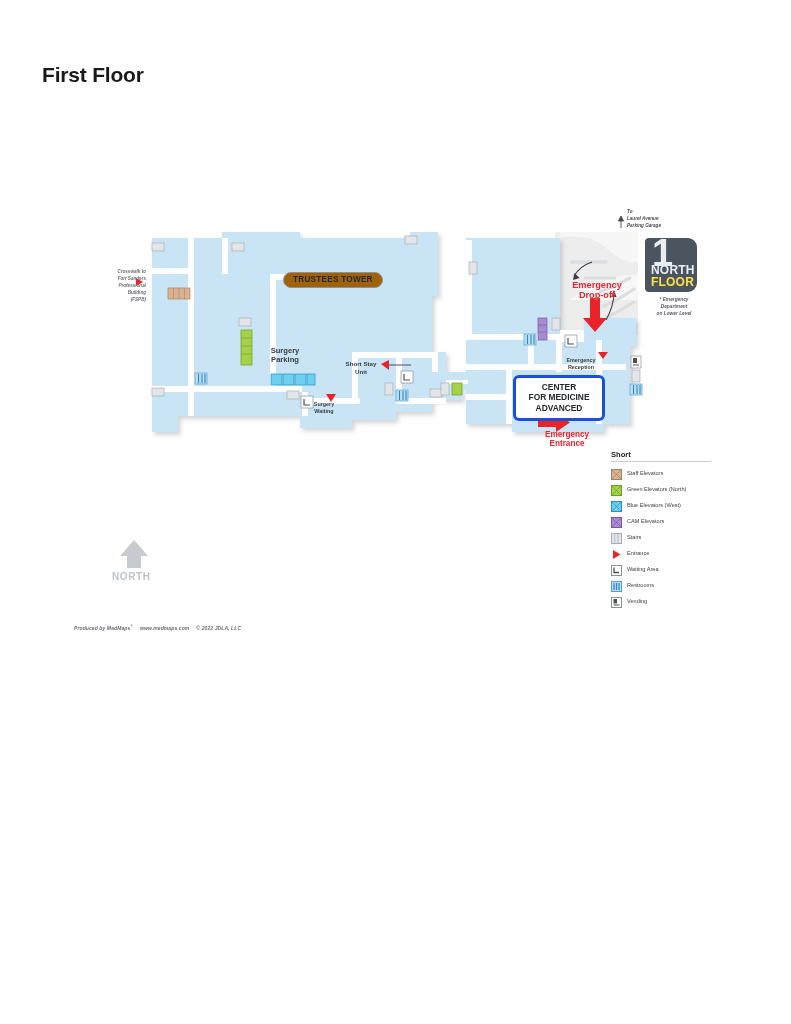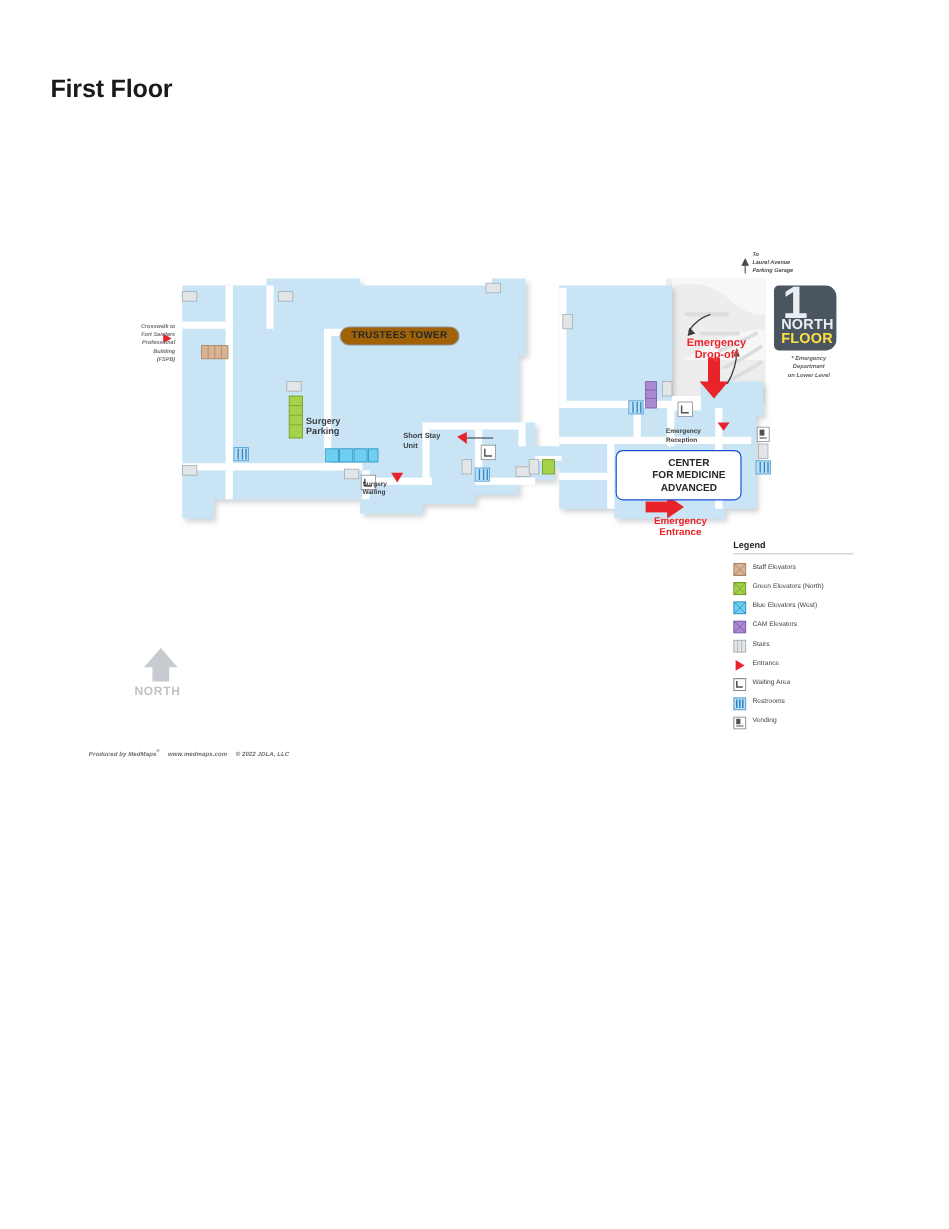--- a/index.html
+++ b/index.html
@@ -46,32 +46,32 @@
     left:283px;top:272px;
     padding:2px 9px 3px 9px;
     background:#a16207;
     border:1px solid #8e9296;
     border-radius:9px;
     font-size:8.2px;font-weight:bold;color:#25282b;
     letter-spacing:.25px;white-space:nowrap;
   }
 
   .room-text{
-    color:#3a3d41;font-weight:bold;text-align:left;line-height:1.25;
+    color:#3a3d41;font-weight:bold;text-align:center;line-height:1.25;
   }
   .surgery-recovery{left:255px;top:346px;width:60px;font-size:7.6px;}
   .short-stay{left:336px;top:360px;width:50px;font-size:6.2px;}
   .surgery-waiting{left:302px;top:401px;width:44px;font-size:5.4px;}
   .emergency-reception{left:555px;top:357px;width:52px;font-size:5.4px;}
 
   .cam-pill{
     left:513px;top:375px;width:82px;
-    padding:4px 2px 5px 19px;
+    padding:4px 2px 5px 2px;
     background:#ffffff;
-    border:1px solid #1d4ed8;
+    border:3px solid #1d4ed8;
     border-radius:6px;
     text-align:center;
     font-size:8.4px;font-weight:bold;line-height:1.22;color:#25282b;
   }
 
   .red-label{
     color:#e8232a;font-weight:bold;text-align:center;line-height:1.12;
     text-shadow:0 0 1px rgba(255,255,255,.9);
   }
   .em-dropoff{left:558px;top:280px;width:78px;font-size:9.2px;}
@@ -381,21 +381,21 @@
       <div>on Lower Level</div>
     </div>
 
     <div class="compass">
       <div style="height:32px"></div>
       <div class="cap">NORTH</div>
     </div>
   </div>
 
   <div class="legend">
-    <h4>Legend</h4>
+    <h4>Short</h4>
     <div class="rule"></div>
 
     <div class="legend-row">
       <span class="ico">
         <svg width="11" height="11" viewBox="0 0 11 11">
             <rect x="0.5" y="0.5" width="10" height="10" fill="#d9b294" stroke="#a8835f"></rect>
             <path d="M0.5 0.5 L10.5 10.5 M10.5 0.5 L0.5 10.5" stroke="#a8835f" stroke-width="0.7"></path>
           </svg>
       </span>
       <span class="txt">Staff Elevators</span>

